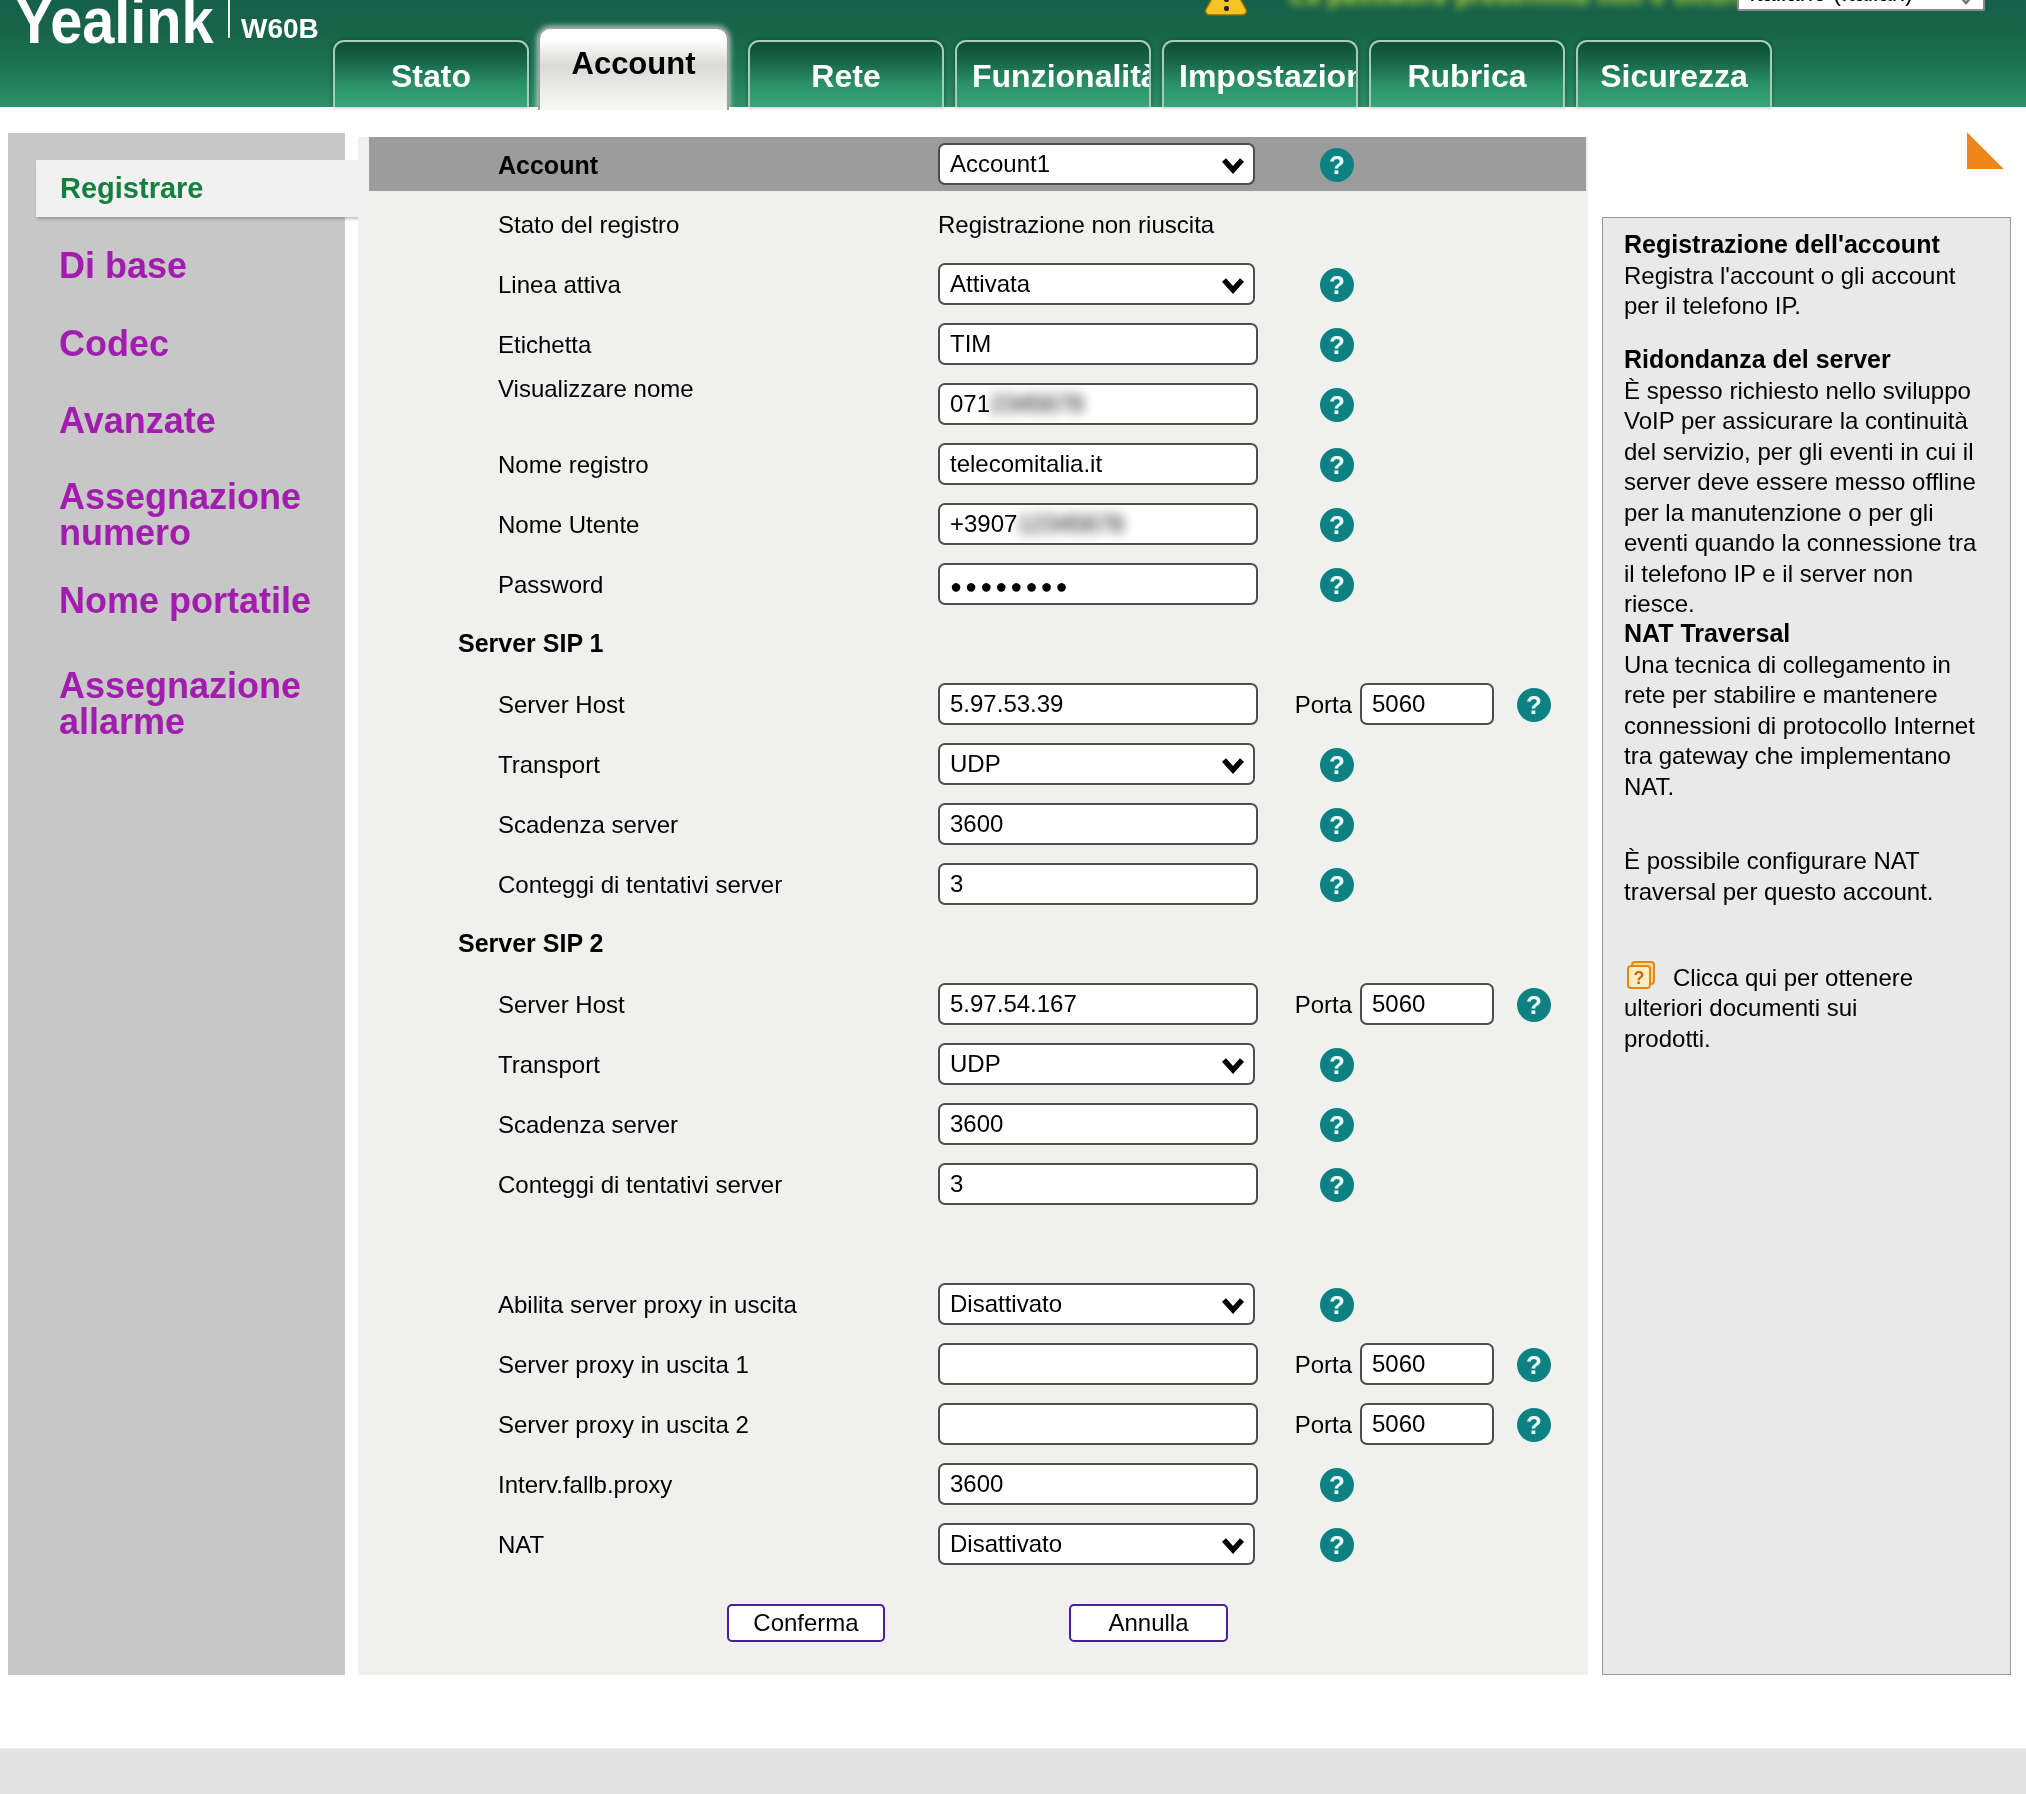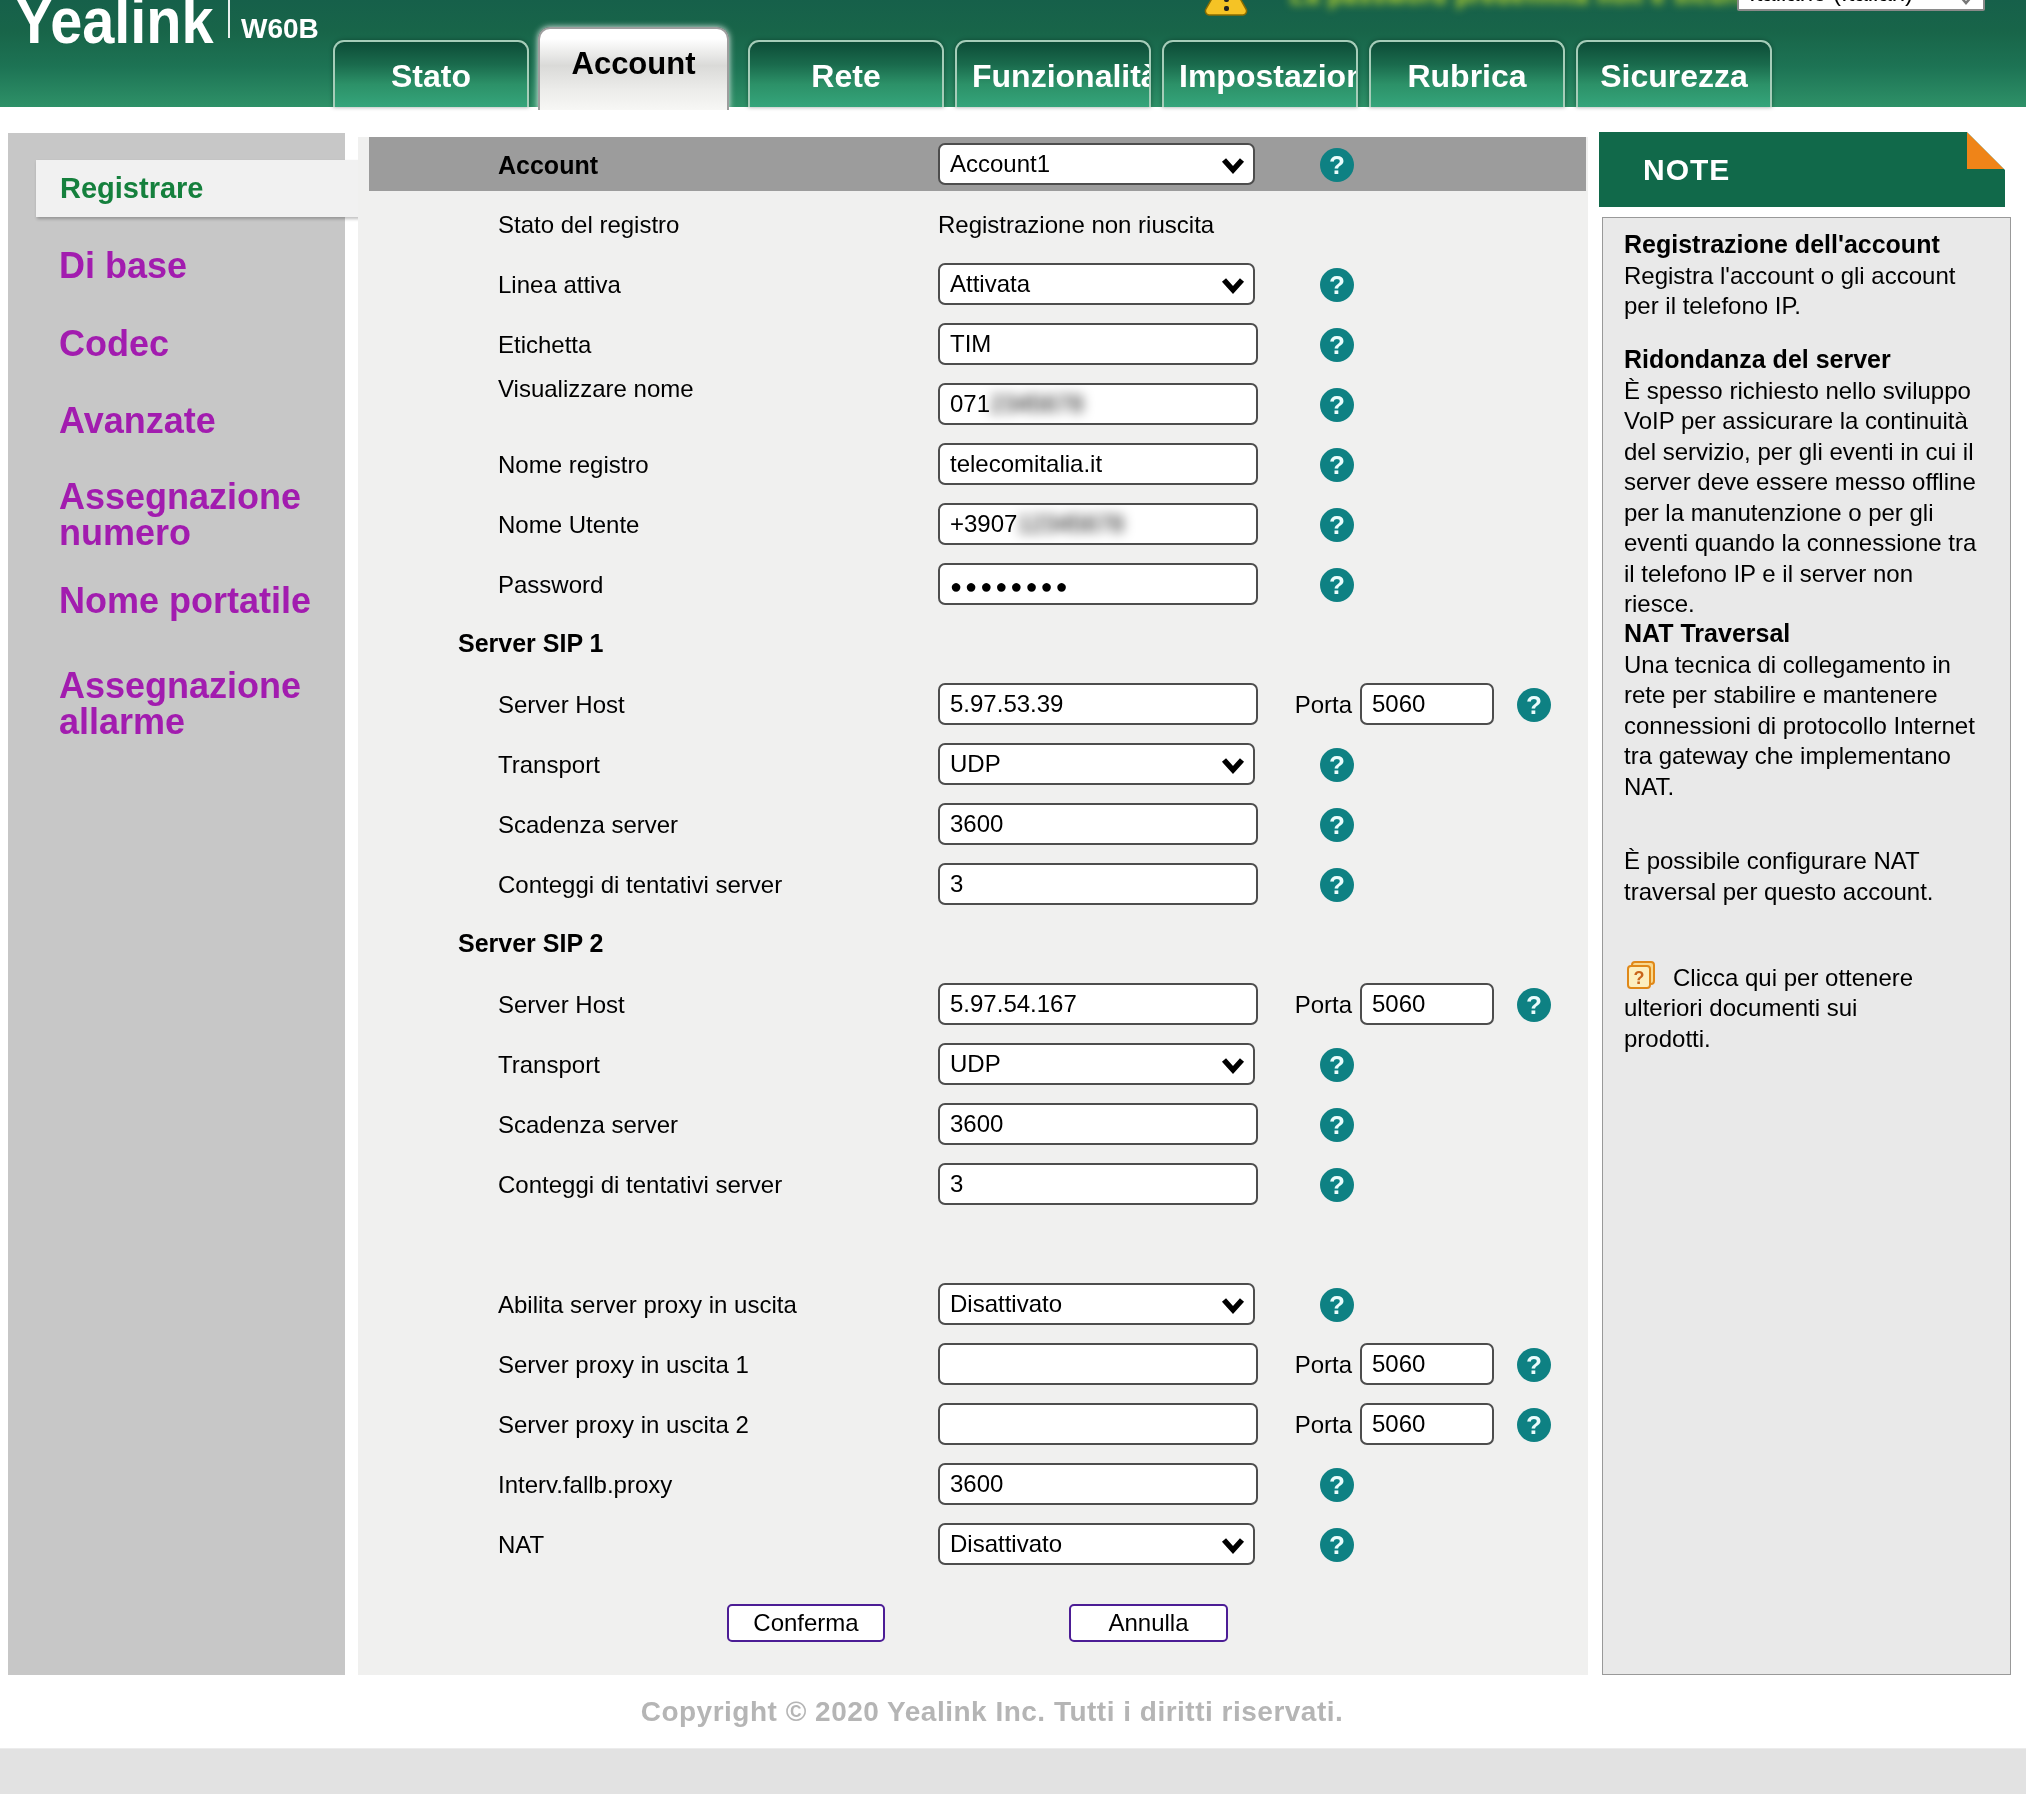--- a/index.html
+++ b/index.html
@@ -213,23 +213,20 @@
 
   <div class="ab lbl" style="top:1530px;">NAT</div>
   <div class="ab sel" style="top:1523px;">Disattivato<svg class="chv" width="24" height="18" viewBox="0 0 24 18">
         <path d="M3 3 L12 13 L21 3" stroke="#000" stroke-width="5.5" fill="none"></path>
       </svg></div>
   <div class="ab help" style="top:1528px;">?</div>
 
   <div class="ab btn" style="left:727px; width:158px;">Conferma</div>
   <div class="ab btn" style="left:1069px; width:159px;">Annulla</div>
 
-  <div class="ab" id="notehdr">
-      <span class="t">NOTE</span>
-    </div>
   <div class="ab" id="notefold-o"></div>
   <div class="ab" id="notefold-w"></div>
   <div class="ab" id="notebox"></div>
   <div class="ab ntx" style="top:229px;">
     <b>Registrazione dell'account</b><br>
     Registra l'account o gli account<br>
     per il telefono IP.
   </div>
   <div class="ab ntx" style="top:344px;">
     <b>Ridondanza del server</b><br>
@@ -255,15 +252,14 @@
     traversal per questo account.
   </div>
   <div class="ab" id="clicca-icon"><svg width="30" height="30" viewBox="0 0 30 30">
         <rect x="6" y="2" width="22" height="22" rx="3" fill="#f9d88d" stroke="#e08818" stroke-width="2"></rect>
         <rect x="2" y="6" width="22" height="22" rx="3" fill="#fceebf" stroke="#e08818" stroke-width="2"></rect>
         <text x="13" y="24" font-size="18" font-weight="bold" fill="#c8641a" text-anchor="middle" font-family="Liberation Sans">?</text>
       </svg></div>
   <div class="ab ntx" style="top:963px; left:1673px;">Clicca qui per ottenere</div>
   <div class="ab ntx" style="top:993px;">ulteriori documenti sui<br>prodotti.</div>
 
-  <div class="ab" id="copyright">Copyright © 2020 Yealink Inc. Tutti i diritti riservati.</div>
   <div class="ab" id="botstrip"></div>
 </div>
 
 </body></html>

